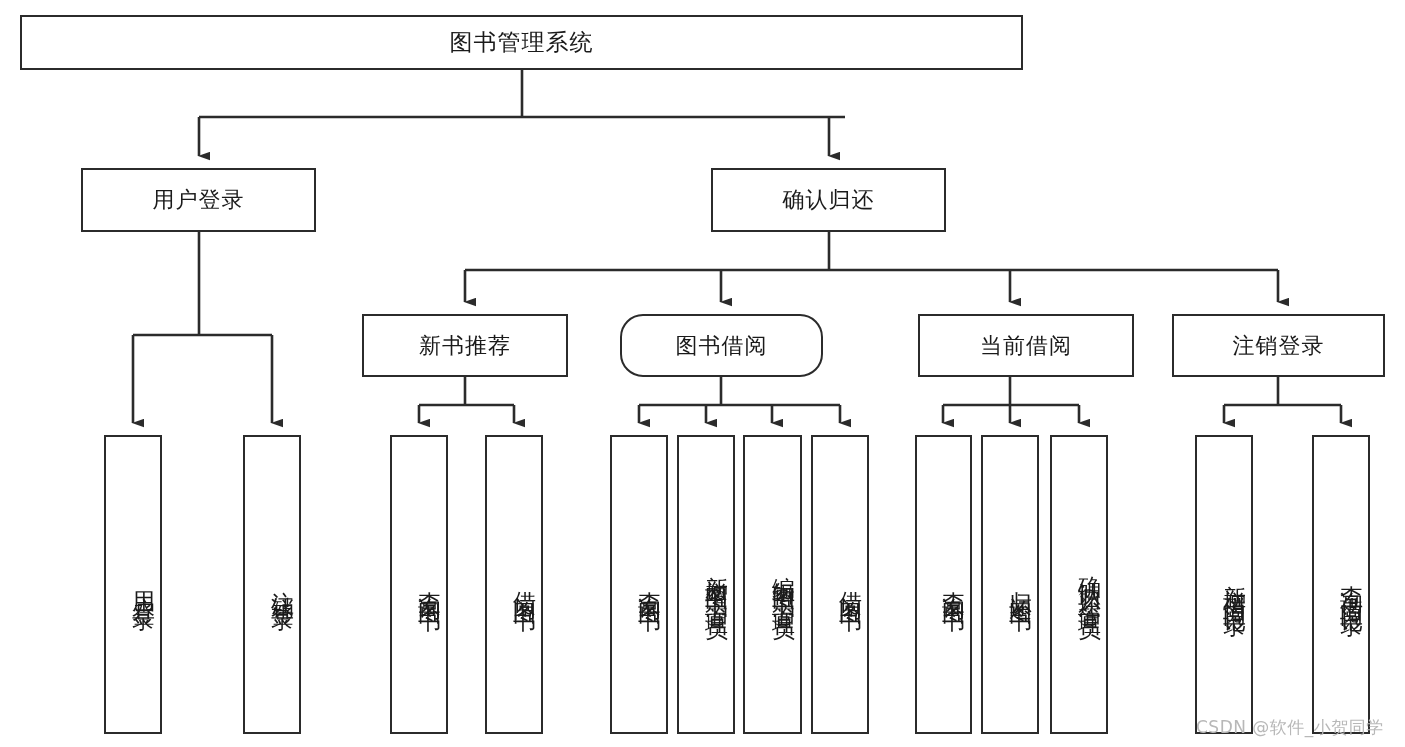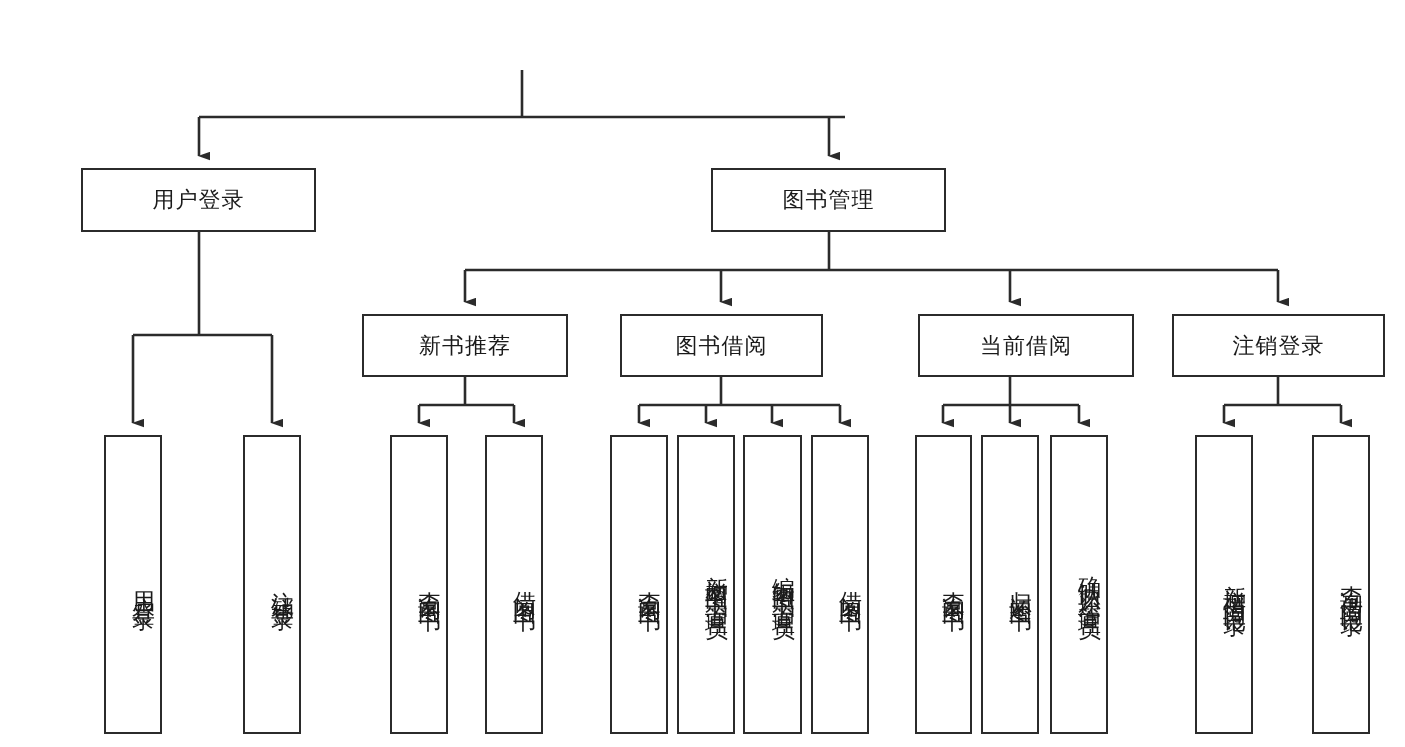--- a/index.html
+++ b/index.html
@@ -93,32 +93,35 @@
       <path d="M1010,405 L1010,423" marker-end="url(#arr)"></path>
       <path d="M1079,405 L1079,423" marker-end="url(#arr)"></path>
 
       <path d="M1278,377 L1278,405"></path>
       <path d="M1224,405 L1341,405"></path>
       <path d="M1224,405 L1224,423" marker-end="url(#arr)"></path>
       <path d="M1341,405 L1341,423" marker-end="url(#arr)"></path>
     </g>
   </svg>
 
+  <div class="node h root" style="left:20px;top:15px;width:1003px;height:55px;">
+    <span class="lbl">图书管理系统</span>
+  </div>
 
   <div class="node h" style="left:81px;top:168px;width:235px;height:64px;">
     <span class="lbl">用户登录</span>
   </div>
   <div class="node h" style="left:711px;top:168px;width:235px;height:64px;">
-    <span class="lbl">图书管理</span>
+    <span class="lbl">确认归还</span>
   </div>
 
   <div class="node h" style="left:362px;top:314px;width:206px;height:63px;">
     <span class="lbl">新书推荐</span>
   </div>
-  <div class="node h" style="left:620px;top:314px;width:203px;height:63px;">
+  <div class="node h" style="left:620px;top:314px;width:203px;height:63px;border-radius:23px;">
     <span class="lbl">图书借阅</span>
   </div>
   <div class="node h" style="left:902px;top:314px;width:216px;height:63px;margin-left:16px;">
     <span class="lbl">当前借阅</span>
   </div>
   <div class="node h" style="left:1172px;top:314px;width:213px;height:63px;">
     <span class="lbl">注销登录</span>
   </div>
 
   <div class="node v" style="left:104px;top:435px;width:58px;height:299px;">
@@ -158,14 +161,15 @@
     <span class="lbl">确认归还（管理员）</span>
   </div>
 
   <div class="node v" style="left:1195px;top:435px;width:58px;height:299px;">
     <span class="lbl">新增借阅记录</span>
   </div>
   <div class="node v" style="left:1312px;top:435px;width:58px;height:299px;">
     <span class="lbl">查询借阅记录</span>
   </div>
 
+  <div class="watermark" style="left:1196px;top:716px;">CSDN @软件_小贺同学</div>
 
 </div>
 
 </body></html>

